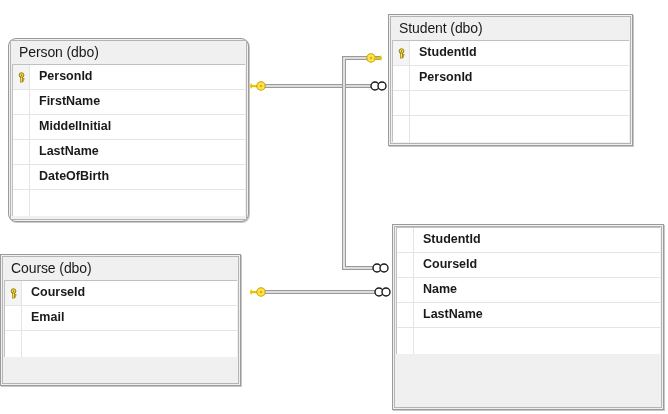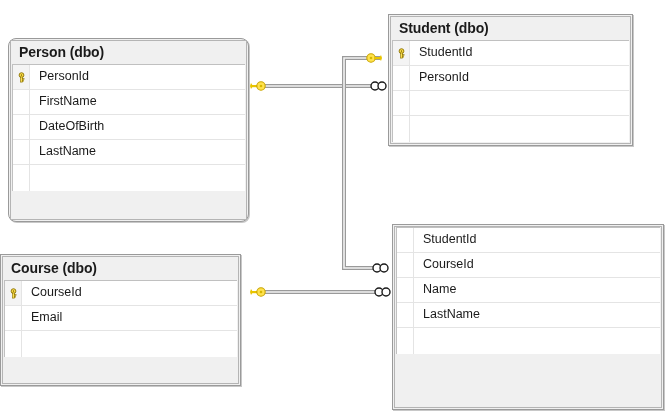--- a/index.html
+++ b/index.html
@@ -43,21 +43,21 @@
   }
   .entity-inner {
     border: 1px solid #b4b4b4;
     background: #f0f0f0;
     box-sizing: border-box;
     height: 100%;
   }
 
   .entity-header {
     font-size: 14px;
-    font-weight: bold;
+    font-weight: normal;
     color: #1a1a1a;
     background: #f0f0f0;
     padding: 3px 0 4px 8px;
     letter-spacing: -0.1px;
     white-space: nowrap;
     box-sizing: border-box;
   }
 
   .entity-grid {
     background: #ffffff;
@@ -66,20 +66,21 @@
     border-bottom: none;
     box-sizing: border-box;
     margin: 0 1px 1px 1px;
   }
 
   .row {
     display: flex;
     align-items: stretch;
     border-bottom: 1px solid #e4e4e4;
     box-sizing: border-box;
+    font-weight: bold;
   }
   .row:last-child {
     border-bottom: none;
   }
   .row.empty-row {
     border-bottom: none;
   }
 
   .gutter {
     width: 17px;
@@ -217,25 +218,29 @@
                 </svg>
               </div>
               <div class="col-name">PersonId</div>
             </div>
             <div class="row row-h">
               <div class="gutter"></div>
               <div class="col-name">FirstName</div>
             </div>
             <div class="row row-h">
               <div class="gutter"></div>
+              <div class="col-name">MiddelInitial</div>
+            </div>
+            <div class="row row-h">
+              <div class="gutter"></div>
+              <div class="col-name">LastName</div>
+            </div>
+            <div class="row row-h">
+              <div class="gutter"></div>
               <div class="col-name">DateOfBirth</div>
-            </div>
-            <div class="row row-h">
-              <div class="gutter"></div>
-              <div class="col-name">LastName</div>
             </div>
             <div class="row row-empty-h empty-row">
               <div class="gutter"></div>
               <div class="col-name"></div>
             </div>
           </div>
         </div>
       </div>
       <div class="entity" style="left: 388px; top: 14px; width: 245px; height: 132px;">
         <div class="entity-inner">

